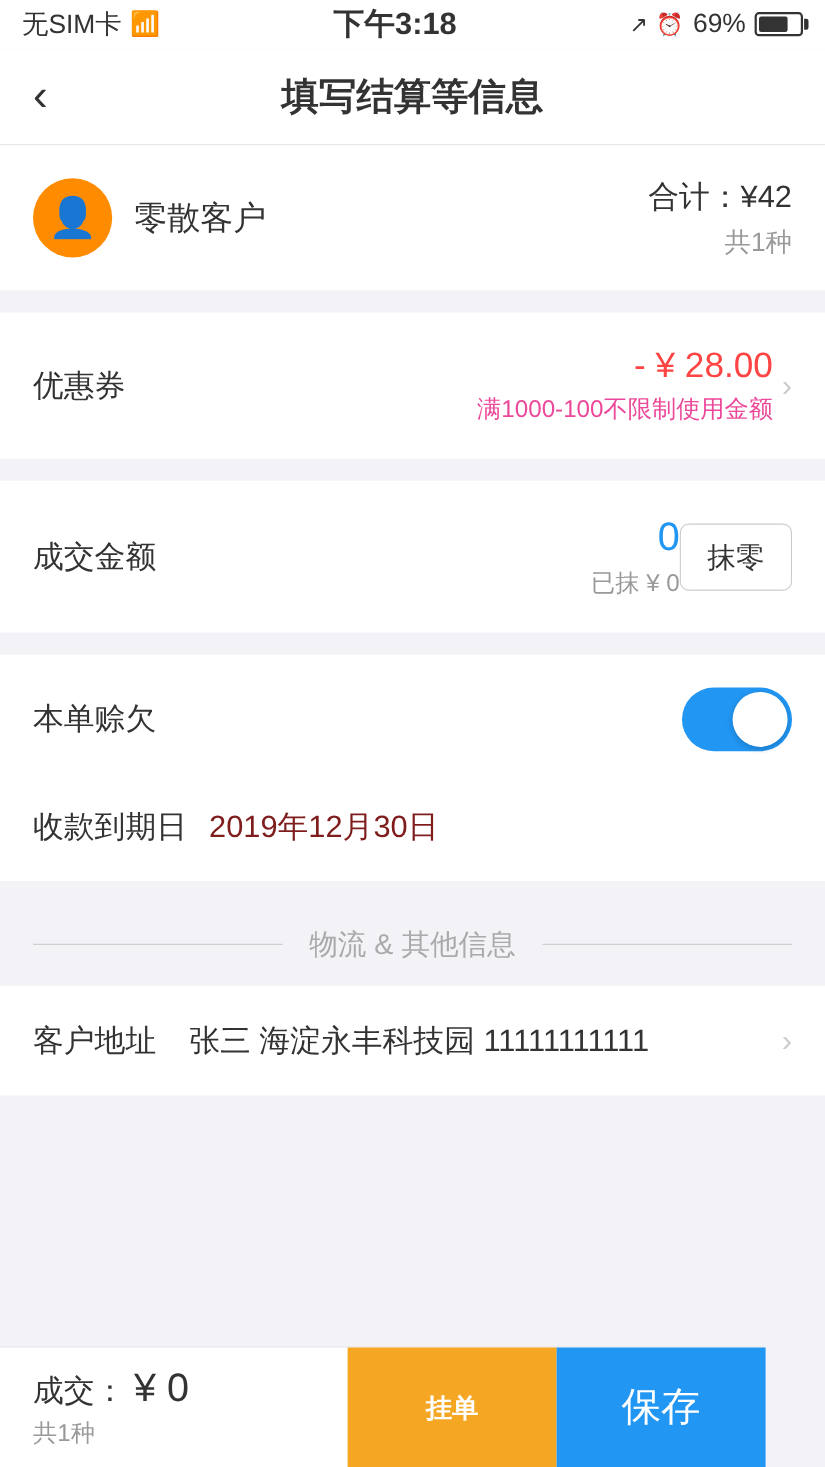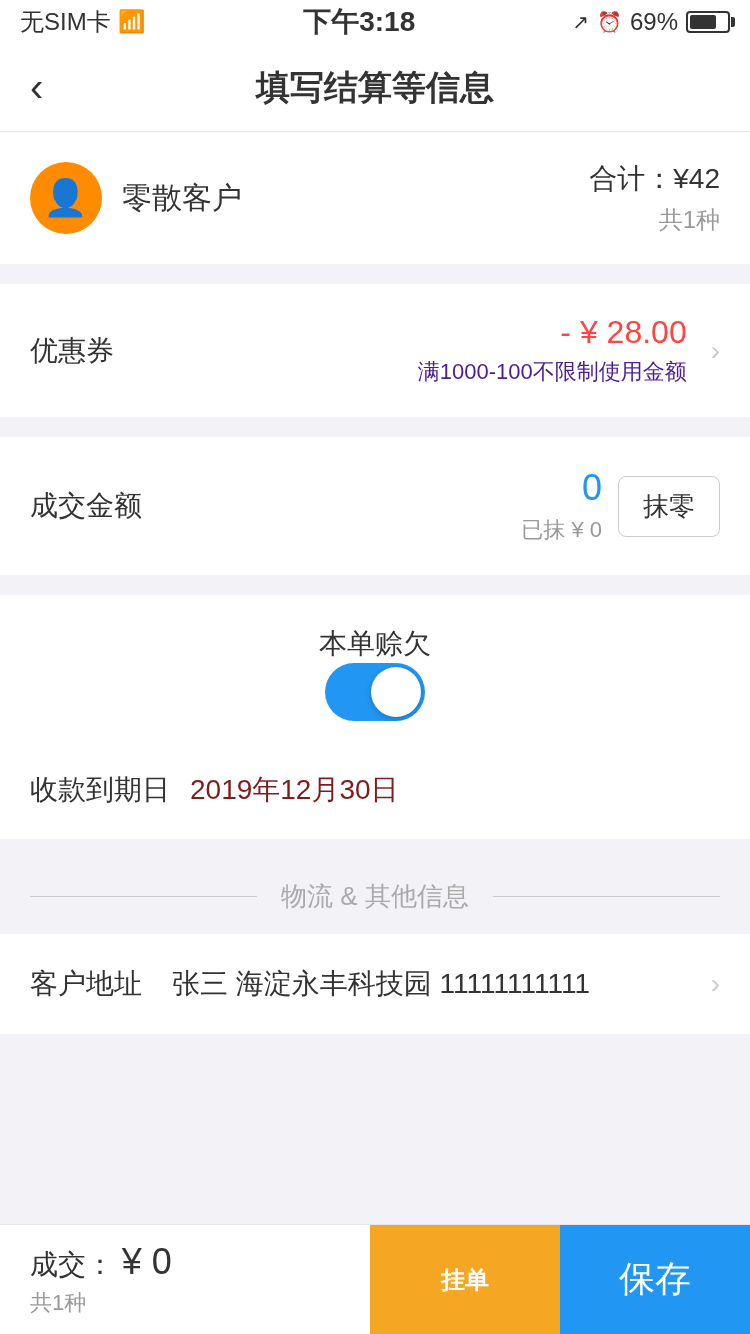--- a/index.html
+++ b/index.html
@@ -131,34 +131,33 @@
 
     .row-label {
       font-size: 28px;
       color: #333;
       flex-shrink: 0;
     }
 
     .row-right {
       display: flex;
       align-items: center;
-      gap: 16px;
     }
 
     .coupon-right {
       text-align: right;
     }
     .coupon-amount {
       font-size: 32px;
       color: #ff4444;
       font-weight: 500;
     }
     .coupon-desc {
       font-size: 22px;
-      color: #4c1d95;
+      color: #ec4899;
       margin-top: 6px;
     }
     .chevron {
       font-size: 28px;
       color: #ccc;
       margin-left: 8px;
     }
 
     .amount-input-area {
       display: flex;
@@ -223,21 +222,20 @@
       transition: left 0.2s;
     }
 
     
     .credit-row {
       padding: 30px;
       display: flex;
       align-items: center;
       justify-content: space-between;
       min-height: 100px;
-      flex-direction: column;
     }
     .due-row {
       padding: 20px 30px 30px;
       display: flex;
       align-items: center;
       font-size: 28px;
       color: #333;
     }
     .due-label { flex-shrink: 0; }
     .due-date { margin-left: 20px; color: #7f1d1d; }
@@ -278,21 +276,21 @@
       font-size: 28px;
       color: #333;
       flex: 1;
     }
 
     
     .bottom-bar {
       position: fixed;
       bottom: 0;
       left: 0;
-      width: 750px;
+      width: 696px;
       height: 110px;
       background: #fff;
       display: flex;
       align-items: center;
       border-top: 1px solid #e5e5ea;
     }
     .bottom-left {
       flex: 1;
       padding: 0 30px;
     }

